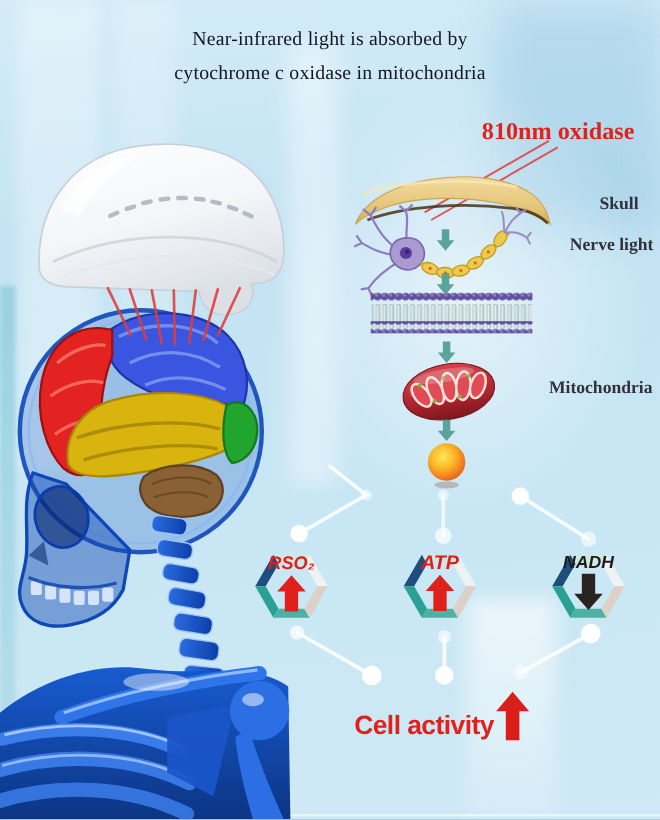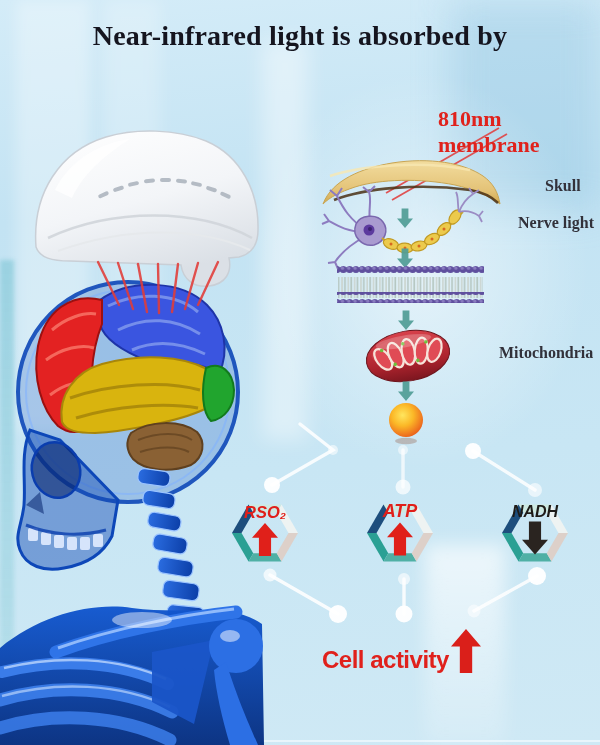--- a/index.html
+++ b/index.html
@@ -14,21 +14,21 @@
   .band3{left:262px;top:40px;width:46px;height:400px;background:rgba(255,255,255,.40);filter:blur(10px);}
   .teal-edge{left:0;top:260px;width:14px;height:485px;background:linear-gradient(180deg,rgba(120,195,210,.55),rgba(150,210,220,.35));filter:blur(2px);}
   .shade-tr{right:0;top:0;width:150px;height:210px;background:rgba(125,185,220,.30);filter:blur(18px);}
   .glow-center{left:250px;top:70px;width:340px;height:400px;background:radial-gradient(ellipse at center,rgba(255,255,255,.55) 0%,rgba(255,255,255,0) 70%);}
   .glow-bottom{left:425px;top:545px;width:80px;height:200px;background:linear-gradient(180deg,rgba(255,255,255,.65),rgba(255,255,255,.15));filter:blur(9px);}
   .bottom-line{left:230px;top:740px;width:370px;height:2px;background:rgba(255,255,255,.55);}
 
   .art{position:absolute;left:0;top:0;}
 
   .title{position:absolute;left:0;right:0;top:20px;text-align:center;
-    font-size:28px;font-weight:700;line-height:31px;color:#15151f;letter-spacing:.2px;}
+    font-size:18px;font-weight:400;line-height:31px;color:#15151f;letter-spacing:.2px;}
   .beam-label{position:absolute;left:438px;top:106px;font-size:22px;font-weight:700;color:#e0221c;}
   .step-label{position:absolute;font-size:16px;font-weight:600;color:#32313a;white-space:nowrap;}
   .lbl-skull{left:545px;top:177px;}
   .lbl-nerve{left:518px;top:214px;}
   .lbl-membrane{left:496px;top:277px;}
   .lbl-mito{left:499px;top:344px;}
   .lbl-cyto{left:442px;top:411px;}
 
   .badge-label{position:absolute;width:80px;text-align:center;
     font-family:"Liberation Sans",sans-serif;font-weight:700;white-space:nowrap;font-style:italic;}
@@ -310,23 +310,24 @@
     <g transform="translate(400,533)">
         <use href="#hexring"></use>
       </g>
     <g transform="translate(535,533)">
         <use href="#hexring"></use>
       </g>
   </svg>
 
   <div class="title">
     <div>Near-infrared light is absorbed by</div>
+    <div>cytochrome c oxidase in mitochondria</div>
   </div>
 
-  <div class="beam-label">810nm membrane</div>
+  <div class="beam-label">810nm oxidase</div>
 
   <div class="step-label lbl-skull">Skull</div>
   <div class="step-label lbl-nerve">Nerve light</div>
   <div class="step-label lbl-mito">Mitochondria</div>
 
   <div class="badge-label red lbl-rso2">RSO₂</div>
   <div class="badge-label red lbl-atp">ATP</div>
   <div class="badge-label dark lbl-nadh">NADH</div>
 
   <svg class="badge-arrow arr-rso2" width="26" height="35" viewBox="0 0 30 38">

